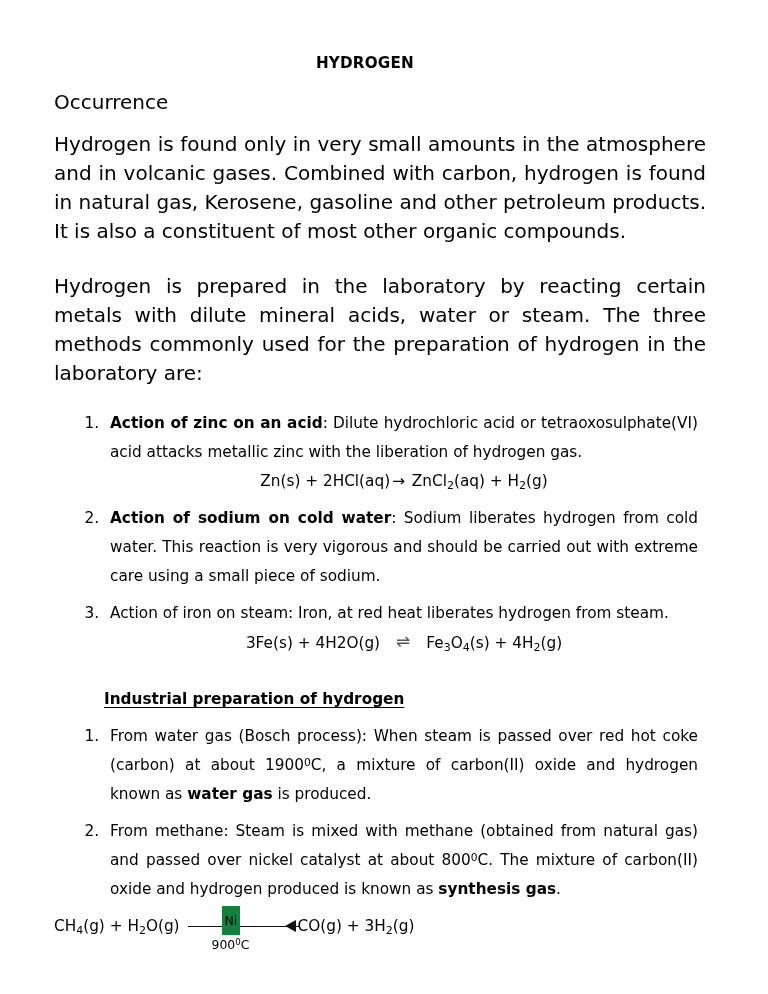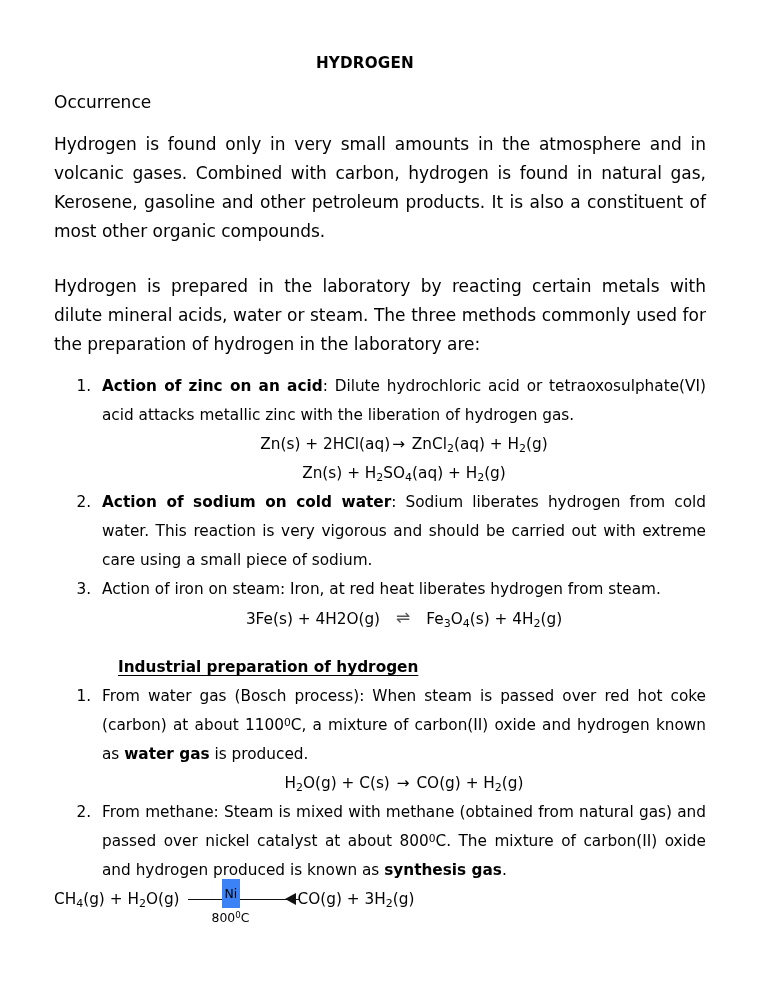--- a/index.html
+++ b/index.html
@@ -32,48 +32,48 @@
     top: 54px;
   }
   .content {
     position: absolute;
     left: 54px;
     top: 88px;
     width: 652px;
   }
   p.body {
     margin: 0 0 0 0;
-    font-size: 17px;
+    font-size: 20px;
     line-height: 29px;
     text-align: justify;
     text-justify: inter-word;
   }
   .spacer-sm { height: 13px; }
   .spacer-md { height: 19px; }
   .heading-ul {
     font-weight: bold;
     font-size: 15.3px;
     line-height: 29px;
     text-decoration: underline;
     text-underline-offset: 3px;
     display: inline-block;
   }
-  .subhead-wrap { margin-left: 64px; }
+  .subhead-wrap { margin-left: 50px; }
   ol.numlist {
     margin: 0;
     padding: 0 0 0 42px;
     list-style-position: outside;
     list-style-type: decimal;
   }
   ol.numlist > li {
     font-size: 15.3px;
     line-height: 29px;
     text-align: justify;
     padding-left: 6px;
-    margin: 0;
+    margin: 8px;
   }
   ol.numlist > li::marker {
     font-weight: normal;
   }
   .eq {
     font-size: 15.3px;
     line-height: 29px;
     text-align: center;
     white-space: nowrap;
   }
@@ -125,21 +125,21 @@
     border-bottom: 6px solid transparent;
     border-left: 11px solid #111111;
     transform: scaleX(-1);
     transform-origin: left center;
   }
   .cat-above {
     position: absolute;
     left: 34px;
     top: -13px;
     font-size: 12.4px;
-    background: #3b82f6;
+    background: #15803d;
     padding: 0 3px;
     white-space: nowrap;
   }
   .cat-below {
     position: absolute;
     left: 24px;
     top: 11px;
     font-size: 12.4px;
     white-space: nowrap;
   }
@@ -172,23 +172,20 @@
     <p class="body">Hydrogen is prepared in the laboratory by reacting certain metals with dilute mineral acids, water or steam. The three methods commonly used for the preparation of hydrogen in the laboratory are:</p>
 
     <div class="spacer-sm"></div>
 
     <ol class="numlist">
       <li>
         <b>Action of zinc on an acid</b><span>: Dilute hydrochloric acid or tetraoxosulphate(VI) acid attacks metallic zinc with the liberation of hydrogen gas.</span>
         <div class="eq">
           <span>Zn(s)  + 2HCl(aq)</span><span class="arrow-simple">→</span>&nbsp;<span>ZnCl</span><sub>2</sub><span>(aq) + H</span><sub>2</sub><span>(g)</span>
         </div>
-        <div class="eq">
-          <span>Zn(s) + H</span><sub>2</sub><span>SO</span><sub>4</sub><span>(aq) + H</span><sub>2</sub><span>(g)</span>
-        </div>
       </li>
 
       <li>
         <b>Action of sodium on cold water</b><span>: Sodium liberates hydrogen from cold water. This reaction is very vigorous and should be carried out with extreme care using a small piece of sodium.</span>
       </li>
 
       <li>
         <span>Action of iron on steam: Iron, at red heat liberates hydrogen from steam.</span>
         <div class="eq">
           <span>3Fe(s) + 4H2O(g)</span><span class="equil">⇌</span><span>Fe</span><sub>3</sub><span>O</span><sub>4</sub><span>(s) + 4H</span><sub>2</sub><span>(g)</span>
@@ -197,29 +194,26 @@
     </ol>
 
     <div class="spacer-md"></div>
 
     <div class="subhead-wrap">
       <span class="heading-ul">Industrial preparation of hydrogen</span>
     </div>
 
     <ol class="numlist">
       <li>
-        <span>From water gas (Bosch process): When steam is passed over red hot coke (carbon) at about 1100</span><sup>0</sup><span>C, a mixture of carbon(II) oxide and hydrogen known as </span><b>water gas</b><span> is produced.</span>
-        <div class="eq">
-          <span>H</span><sub>2</sub><span>O(g) + C(s)</span>&nbsp;<span class="arrow-simple">→</span>&nbsp;<span>CO(g) + H</span><sub>2</sub><span>(g)</span>
-        </div>
+        <span>From water gas (Bosch process): When steam is passed over red hot coke (carbon) at about 1900</span><sup>0</sup><span>C, a mixture of carbon(II) oxide and hydrogen known as </span><b>water gas</b><span> is produced.</span>
       </li>
 
       <li>
         <span>From methane: Steam is mixed with methane (obtained from natural gas) and passed over nickel catalyst at about 800</span><sup>0</sup><span>C. The mixture of carbon(II) oxide and hydrogen produced is known as </span><b>synthesis gas</b><span>.</span>
       </li>
     </ol>
 
     <div class="cat-eq-row">
-      <span>CH</span><sub>4</sub><span>(g) + H</span><sub>2</sub><span>O(g)</span><span class="cat-arrow"><span class="cat-line"></span><span class="cat-head"></span><span class="cat-above">Ni</span><span class="cat-below"><span>800</span><sup>0</sup><span>C</span></span></span><span class="cat-after">CO(g) + 3H</span><sub>2</sub><span>(g)</span>
+      <span>CH</span><sub>4</sub><span>(g) + H</span><sub>2</sub><span>O(g)</span><span class="cat-arrow"><span class="cat-line"></span><span class="cat-head"></span><span class="cat-above">Ni</span><span class="cat-below"><span>900</span><sup>0</sup><span>C</span></span></span><span class="cat-after">CO(g) + 3H</span><sub>2</sub><span>(g)</span>
     </div>
 
   </div>
 </div>
 
 </body></html>

